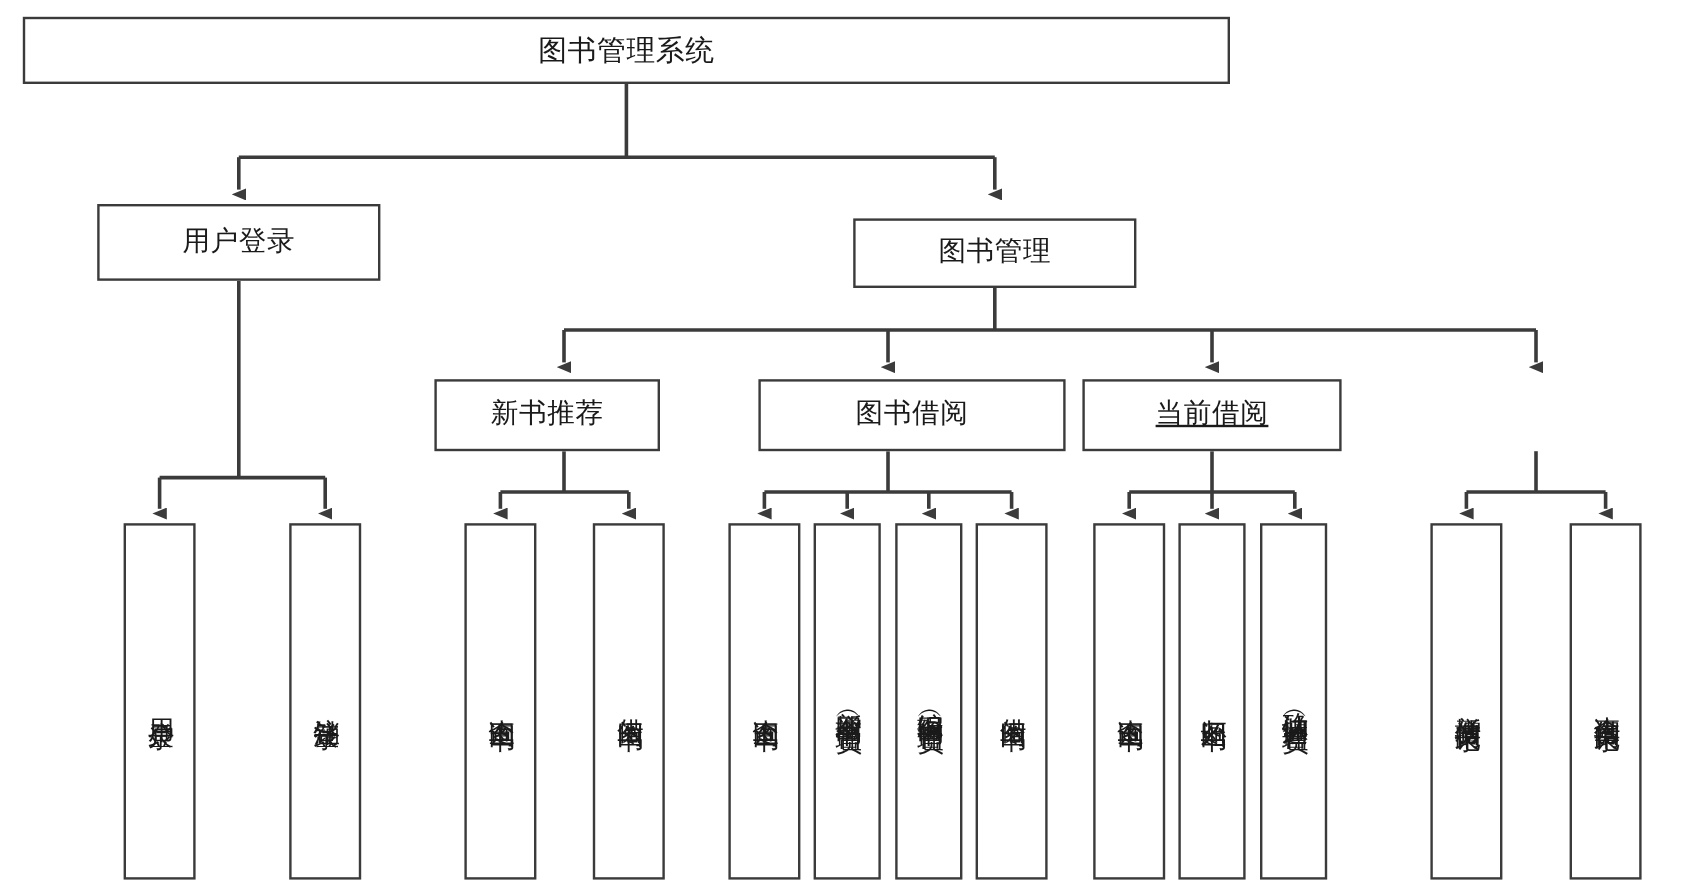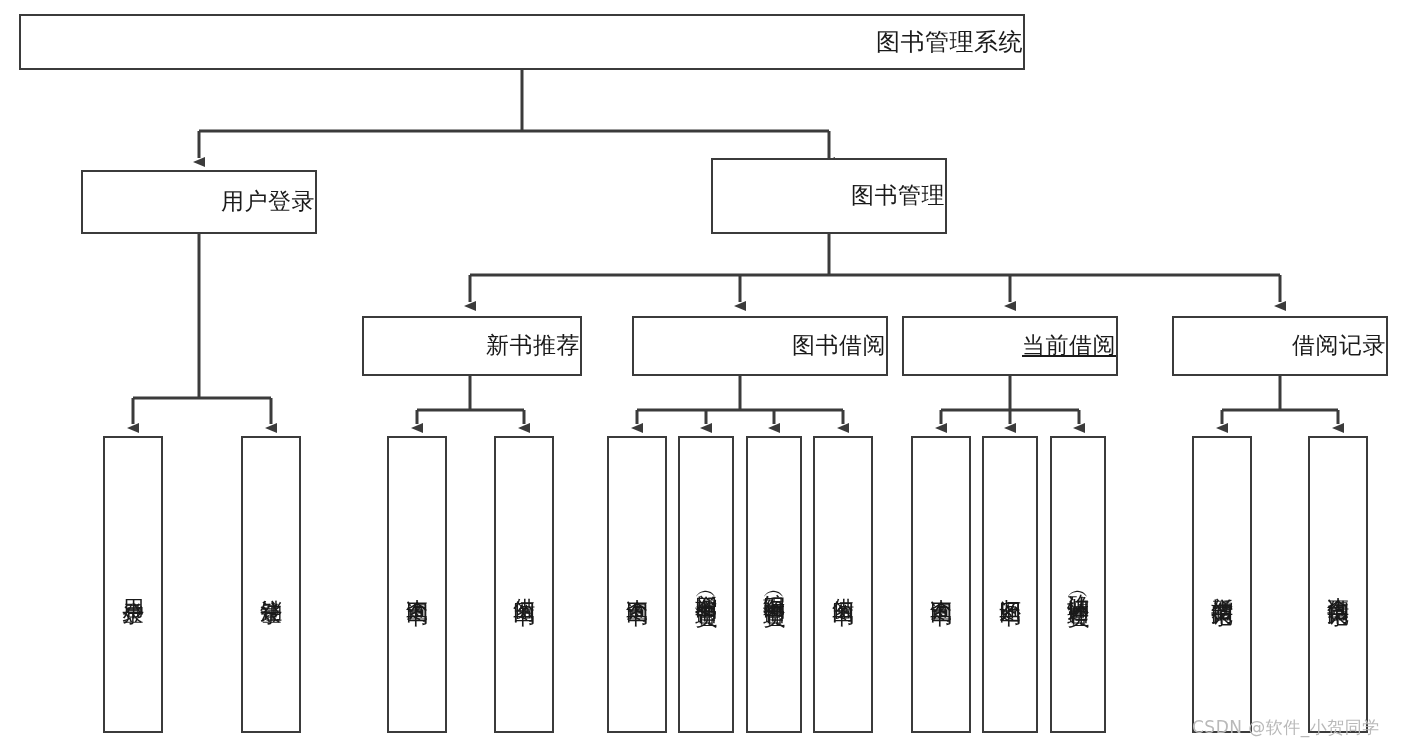--- a/index.html
+++ b/index.html
@@ -26,21 +26,21 @@
     height: 747px;
     pointer-events: none;
   }
   .node {
     position: absolute;
     box-sizing: border-box;
     border: 2.5px solid #3b3b3b;
     background: #ffffff;
     display: flex;
     align-items: center;
-    justify-content: flex-end;
+    justify-content: center;
     color: #1a1a1a;
   }
   .node .label {
     display: block;
     text-align: center;
     line-height: 1.18;
     letter-spacing: 0.5px;
     white-space: pre;
   }
   .h-node .label {
@@ -125,35 +125,32 @@
     </g>
   </svg>
 
   <div class="node h-node root" style="left:19px; top:14px; width:1006px; height:56px;">
     <span class="label">图书管理系统</span>
   </div>
 
   <div class="node h-node" style="left:81px; top:170px; width:236px; height:64px;">
     <span class="label">用户登录</span>
   </div>
-  <div class="node h-node" style="left:711px; top:158px; width:236px; height:76px;">
+  <div class="node h-node" style="left:711px; top:182px; width:236px; height:58px;">
     <span class="label">图书管理</span>
   </div>
 
-  <div class="node h-node" style="left:362px; top:316px; width:220px; height:60px;">
+  <div class="node h-node" style="left:362px; top:316px; width:188px; height:60px;">
     <span class="label">新书推荐</span>
   </div>
   <div class="node h-node" style="left:632px; top:316px; width:256px; height:60px;">
     <span class="label">图书借阅</span>
   </div>
   <div class="node h-node" style="left:902px; top:316px; width:216px; height:60px;text-decoration:underline;">
     <span class="label">当前借阅</span>
-  </div>
-  <div class="node h-node" style="left:1172px; top:316px; width:216px; height:60px;">
-    <span class="label">借阅记录</span>
   </div>
 
   <div class="node v-node" style="left:103px; top:436px; width:60px; height:297px;">
     <span class="label">用户登录</span>
   </div>
   <div class="node v-node" style="left:241px; top:436px; width:60px; height:297px;">
     <span class="label">注销登录</span>
   </div>
 
   <div class="node v-node" style="left:387px; top:436px; width:60px; height:297px;">
@@ -186,15 +183,14 @@
     <span class="label">确认归还（管理员）</span>
   </div>
 
   <div class="node v-node" style="left:1192px; top:436px; width:60px; height:297px;">
     <span class="label">新增借阅记录</span>
   </div>
   <div class="node v-node" style="left:1308px; top:436px; width:60px; height:297px;">
     <span class="label">查询借阅记录</span>
   </div>
 
-  <div class="watermark" style="left:1192px; top:716px;">CSDN @软件_小贺同学</div>
 
 </div>
 
 </body></html>

